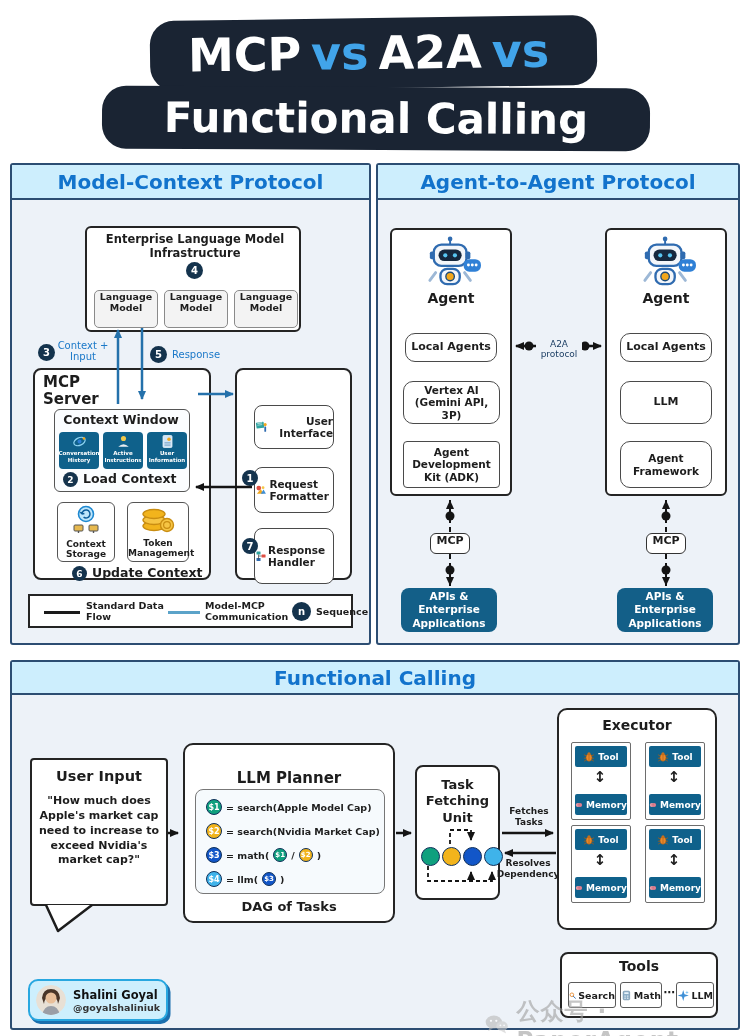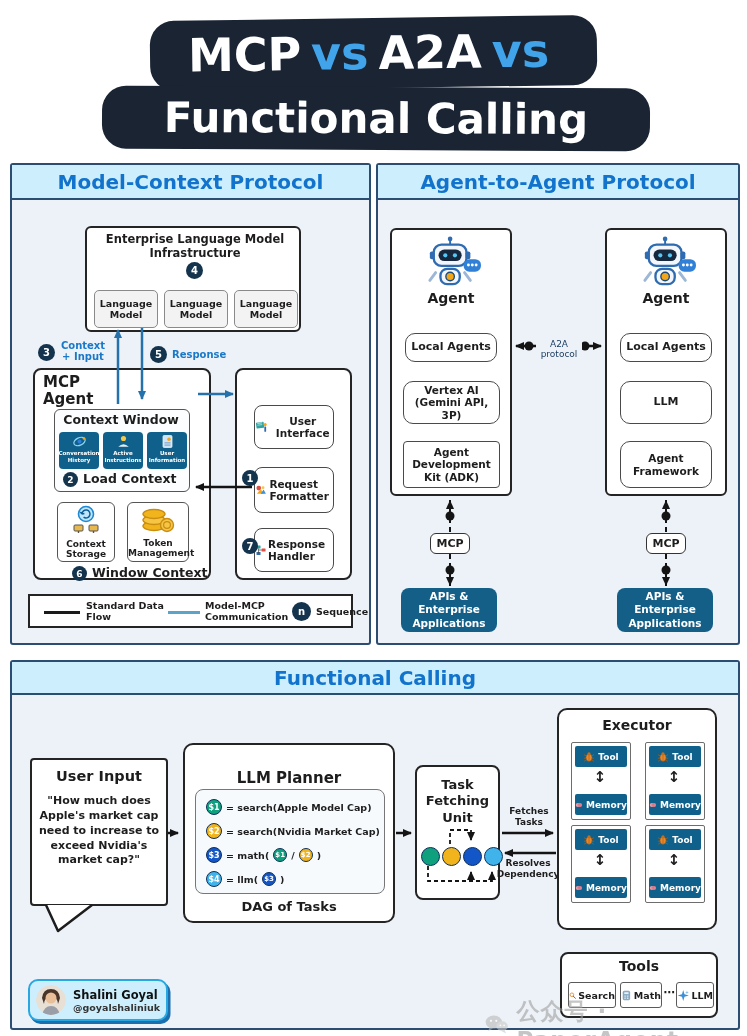--- a/index.html
+++ b/index.html
@@ -8,22 +8,22 @@
   .abs{position:absolute}
   .panel{position:absolute;background:#edf2f8;border:2.5px solid #2c4d72;border-radius:3px;box-sizing:border-box}
   .phead{position:absolute;left:0;top:0;right:0;height:33px;background:#cdeefd;border-bottom:2.5px solid #2c4d72;
          color:#1273cc;font-weight:bold;font-size:20px;display:flex;align-items:center;justify-content:center}
   .box{position:absolute;background:#fff;border:2px solid #242424;border-radius:8px;box-sizing:border-box}
   .chip{position:absolute;background:#fff;border:1.5px solid #4a4a4a;border-radius:9px;font-weight:bold;
         display:flex;align-items:center;justify-content:center;text-align:center;line-height:1.18;box-sizing:border-box}
   .tealbox{position:absolute;background:#135f88;color:#fff;border-radius:8px;font-weight:bold;
         display:flex;align-items:center;justify-content:center;text-align:center;line-height:1.25;box-sizing:border-box}
   .badge{background:#14334d;color:#fff;border-radius:50%;font-weight:bold;display:flex;align-items:center;justify-content:center}
-  .bluetxt{color:#1a78c8;font-weight:bold;line-height:1.1}
-  .ctr{display:flex;align-items:center;justify-content:center;text-align:center}
+  .bluetxt{color:#1a78c8;font-weight:normal;line-height:1.1}
+  .ctr{display:flex;justify-content:center;text-align:center}
   .tile{position:absolute;background:#0f618b;border-radius:4px;color:#fff;display:flex;flex-direction:column;
         align-items:center;justify-content:flex-start;text-align:center;box-sizing:border-box;padding-top:2px}
   .tile .tlabel{font-size:5.5px;font-weight:bold;line-height:1.2;margin-top:1px}
   .tbadge{color:#fff;border-radius:50%;font-weight:bold;display:inline-flex;align-items:center;justify-content:center;
           border:1.5px solid #10305a;box-sizing:border-box;flex:none}
   .g{background:#0fa07e}.yl{background:#f2b41c}.bl{background:#1256c8}.sk{background:#3fb3ea}
   .title-blob{position:absolute;background:#1a2433;display:flex;align-items:center;justify-content:center;
               color:#fff;font-weight:bold;border-radius:24px}
   .vs{color:#41a4ea;margin:0 10px}
   .taskrow{position:absolute;display:flex;align-items:center;font-size:9.5px;font-weight:bold;gap:4px;white-space:nowrap}
@@ -198,21 +198,21 @@
   </div>
 <div class="abs bluetxt ctr" style="left:57px;top:340px;width:52px;font-size:10px">
     <span>Context + Input</span>
   </div>
 <div class="badge abs" style="left:150px;top:346px;width:17px;height:17px;font-size:10px">
   <span>5</span>
   </div>
 <div class="abs bluetxt" style="left:172px;top:349px;font-size:10px"><span>Response</span></div>
 
 <div class="box" style="left:33px;top:368px;width:178px;height:212px">
-  <div class="abs" style="left:8px;top:4px;width:70px;font-size:15px;font-weight:bold;line-height:1.1"><span>MCP Agent</span></div>
+  <div class="abs" style="left:8px;top:4px;width:70px;font-size:15px;font-weight:bold;line-height:1.1"><span>MCP Server</span></div>
 
   <div class="abs" style="left:19px;top:39px;width:136px;height:83px;background:#fbfdff;border:1.5px solid #555;border-radius:6px;box-sizing:border-box">
     <div class="abs ctr" style="left:0;top:2px;width:132px;font-size:12.5px;font-weight:bold">
         <span>Context Window</span>
       </div>
     <div class="tile" style="left:4px;top:22px;width:40px;height:37px">
       <svg width="15" height="15">
           <use href="#orbit"></use>
         </svg>
       <span class="tlabel">Conversation History</span>
@@ -245,37 +245,37 @@
   <div class="abs" style="left:92px;top:132px;width:62px;height:60px;background:#fff;border:1.5px solid #555;border-radius:6px;box-sizing:border-box;text-align:center">
     <svg width="34" height="28" style="margin-top:3px">
         <use href="#coins"></use>
       </svg>
     <div style="font-size:9px;font-weight:bold;line-height:1.15">Token Management</div>
   </div>
   <div class="badge abs" style="left:37px;top:196px;width:15px;height:15px;font-size:9px">
     <span>6</span>
     </div>
   <div class="abs" style="left:57px;top:195px;font-size:12.5px;font-weight:bold">
-    <span>Window Context</span></div>
+    <span>Update Context</span></div>
 </div>
 
 <div class="box" style="left:235px;top:368px;width:117px;height:212px">
   <div class="chip" style="left:17px;top:35px;width:80px;height:44px;border-radius:8px;font-size:10.5px;gap:3px">
     <svg width="20" height="20">
         <use href="#easel"></use>
       </svg>
-    <span style="text-align:center">User Interface</span>
+    <span style="text-align:right">User Interface</span>
     </div>
   <div class="chip" style="left:17px;top:97px;width:80px;height:46px;border-radius:8px;font-size:10.5px;gap:3px">
     <svg width="20" height="20">
         <use href="#palette"></use>
       </svg>
     <span style="text-align:left">Request Formatter</span>
     </div>
-  <div class="chip" style="left:17px;top:158px;width:80px;height:44px;border-radius:8px;font-size:10.5px;gap:1px">
+  <div class="chip" style="left:17px;top:158px;width:80px;height:56px;border-radius:8px;font-size:10.5px;gap:1px">
     <svg width="20" height="20">
         <use href="#flow"></use>
       </svg>
     <span style="text-align:left">Response Handler</span>
     </div>
 </div>
 <div class="badge abs" style="left:242px;top:470px;width:16px;height:16px;font-size:10px;z-index:12">
   <span>1</span>
   </div>
 <div class="badge abs" style="left:242px;top:538px;width:16px;height:16px;font-size:10px;z-index:12">

